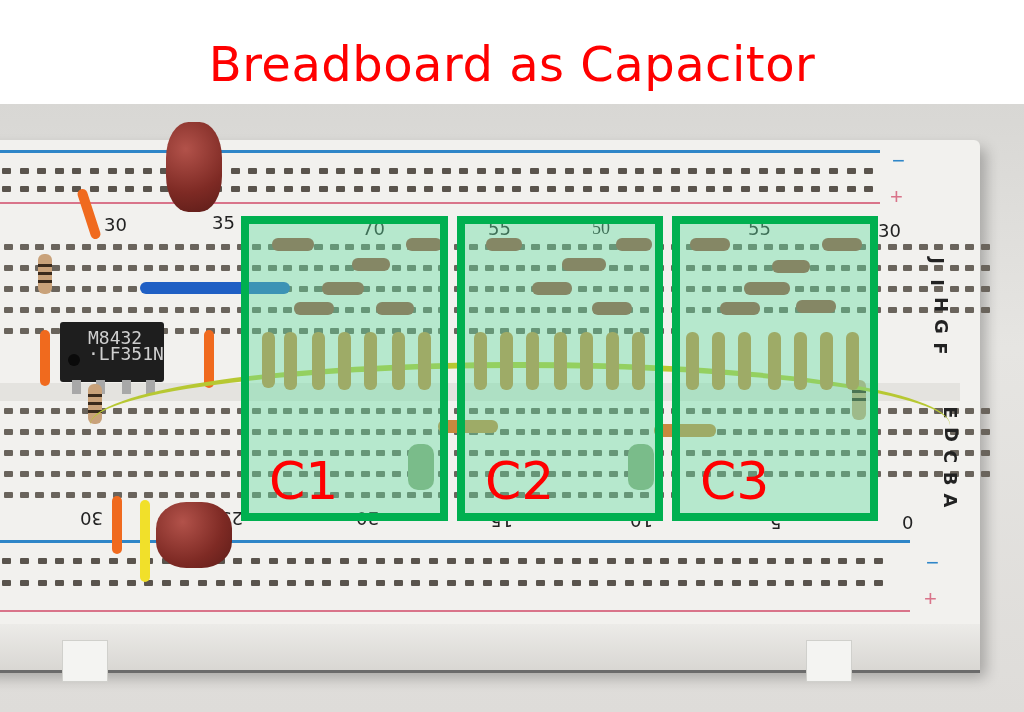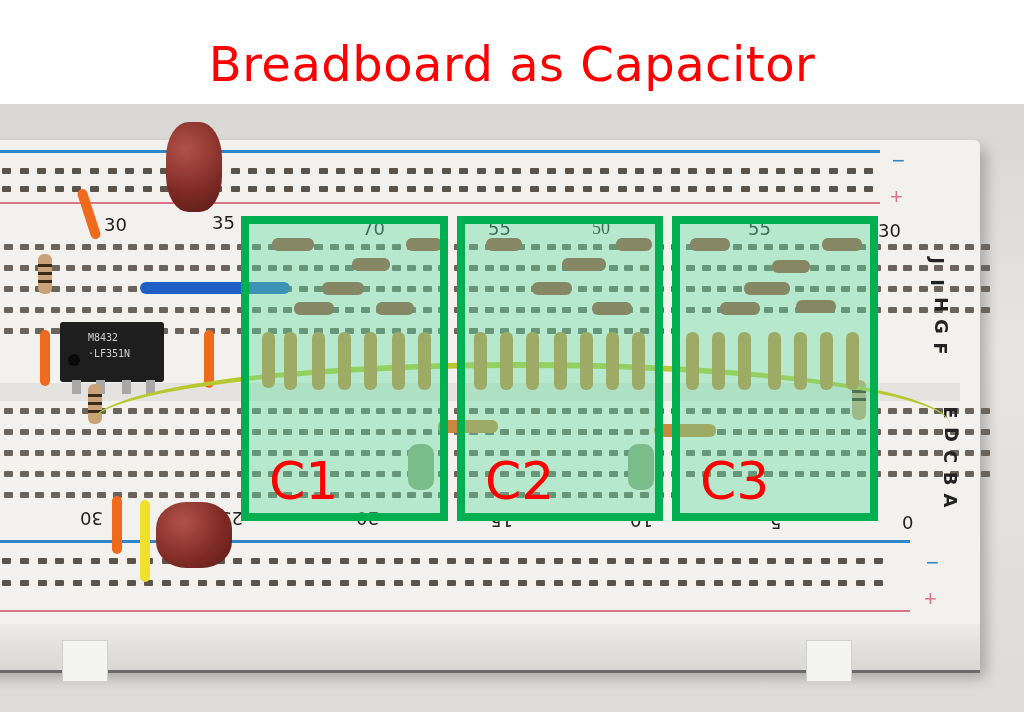--- a/index.html
+++ b/index.html
@@ -13,21 +13,21 @@
   .holes{position:absolute;display:grid;}
   .hole{width:9px;height:6px;background:#5a544d;border-radius:1px;}
   .tie{position:absolute;display:grid;grid-template-columns:repeat(64,15.5px);grid-auto-rows:21px;}
   .tie .hole{background:#6a645c;}
   .channel{position:absolute;left:0;top:243px;width:980px;height:18px;background:#e4e3df;}
   .num{position:absolute;font-size:18px;color:#222;font-family:"DejaVu Sans",sans-serif;}
   .num.flip{transform:rotate(180deg);}
   .rowlet{position:absolute;font-size:18px;color:#222;font-weight:bold;transform:rotate(90deg);font-family:"DejaVu Sans",sans-serif;}
   .sign{position:absolute;font-size:22px;}
   .chip{position:absolute;left:60px;top:218px;width:104px;height:60px;background:#1e1e1e;border-radius:3px;}
-  .chip .txt{position:absolute;left:28px;top:8px;color:#cfcfcf;font-family:"DejaVu Sans Mono",monospace;font-size:10px;line-height:16px;}
+  .chip .txt{position:absolute;left:28px;top:8px;color:#cfcfcf;font-family:"DejaVu Sans Mono",monospace;font-size:18px;line-height:16px;}
   .chip .dot{position:absolute;left:8px;top:32px;width:12px;height:12px;border-radius:50%;background:#0a0a0a;}
   .pin{position:absolute;width:9px;height:14px;background:#a8a8a8;}
   .jumper-h{position:absolute;height:12px;border-radius:6px;}
   .jumper-v{position:absolute;width:10px;border-radius:5px;}
   .cap{position:absolute;background:radial-gradient(circle at 35% 30%,#b2524a,#7e2a24 60%,#5c1c18);border-radius:40%;}
   .res{position:absolute;width:14px;height:40px;background:#c9a27a;border-radius:6px;}
   .res .band{position:absolute;left:0;width:14px;height:3px;background:#3a2a1c;}
   .ind{position:absolute;width:26px;height:46px;background:#8aa67a;border-radius:10px;}
   .wire-y{position:absolute;left:90px;top:258px;width:860px;height:120px;border-top:6px solid #b7c832;border-radius:50% 50% 0 0;}
   .box{position:absolute;border:8px solid #00b050;background:rgba(100,220,160,0.42);box-sizing:border-box;}

